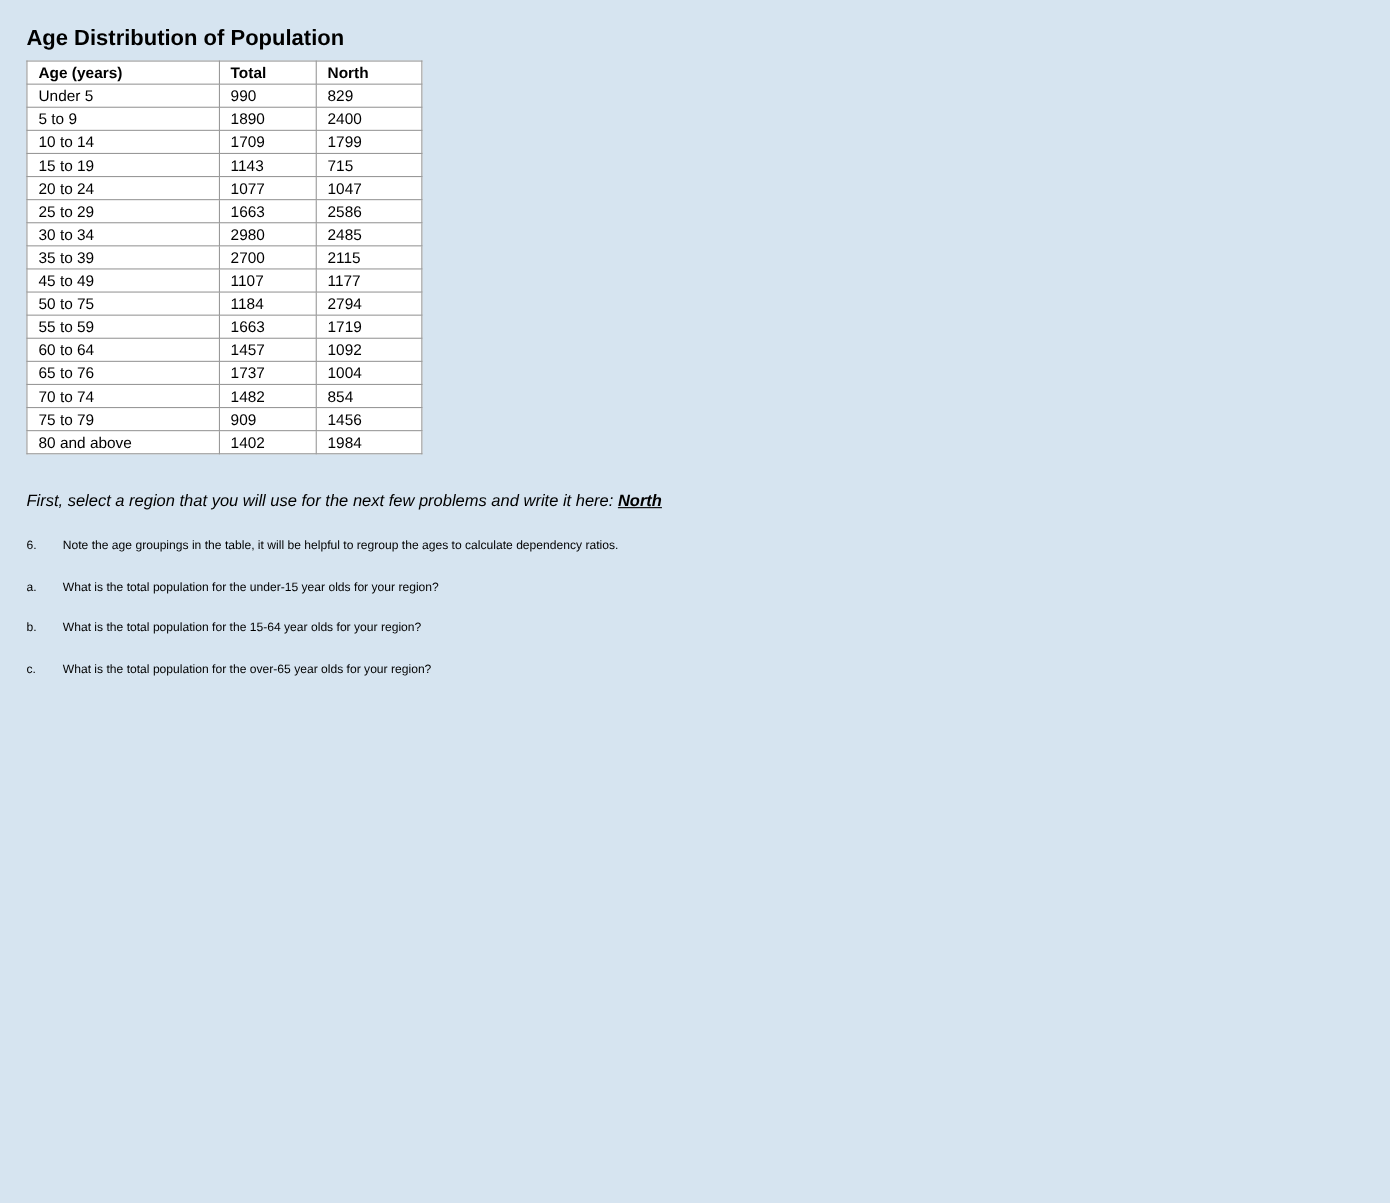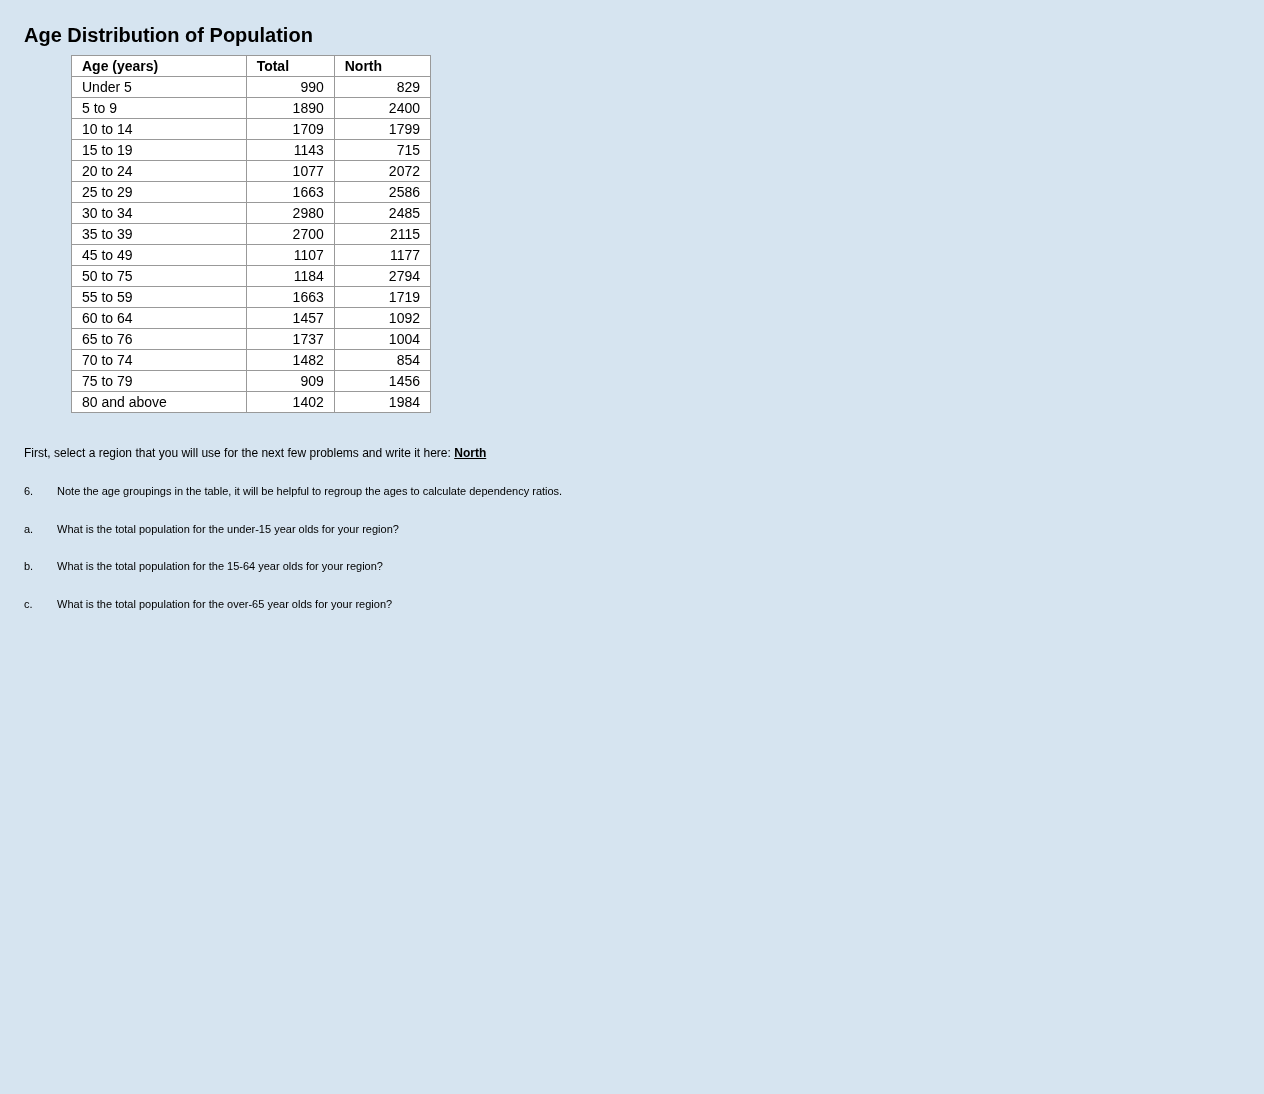--- a/index.html
+++ b/index.html
@@ -16,40 +16,39 @@
       font-weight: bold;
       margin-bottom: 8px;
     }
     .table-container {
       display: inline-block;
     }
     table {
       border-collapse: collapse;
       background: white;
       min-width: 360px;
-      margin-left: 47px;
     }
     table th, table td {
       border: 1px solid #999;
       padding: 2px 10px;
       text-align: left;
       font-size: 14px;
       white-space: nowrap;
     }
     table th {
       font-weight: bold;
       background: white;
     }
     table td.num {
-      text-align: right;
     }
     .region-note {
       margin-top: 28px;
-      font-size: 12px;
+      font-size: 15px;
       line-height: 1.6;
+      font-style: italic;
     }
     .region-note .selected-region {
       font-weight: bold;
       text-decoration: underline;
     }
     .questions {
       margin-top: 20px;
     }
     .question-item {
       margin-bottom: 20px;
@@ -99,21 +98,21 @@
       <td class="num">1799</td>
     </tr>
         <tr>
       <td>15 to 19</td>
       <td class="num">1143</td>
       <td class="num">715</td>
     </tr>
         <tr>
       <td>20 to 24</td>
       <td class="num">1077</td>
-      <td class="num">2072</td>
+      <td class="num">1047</td>
     </tr>
         <tr>
       <td>25 to 29</td>
       <td class="num">1663</td>
       <td class="num">2586</td>
     </tr>
         <tr>
       <td>30 to 34</td>
       <td class="num">2980</td>
       <td class="num">2485</td>

